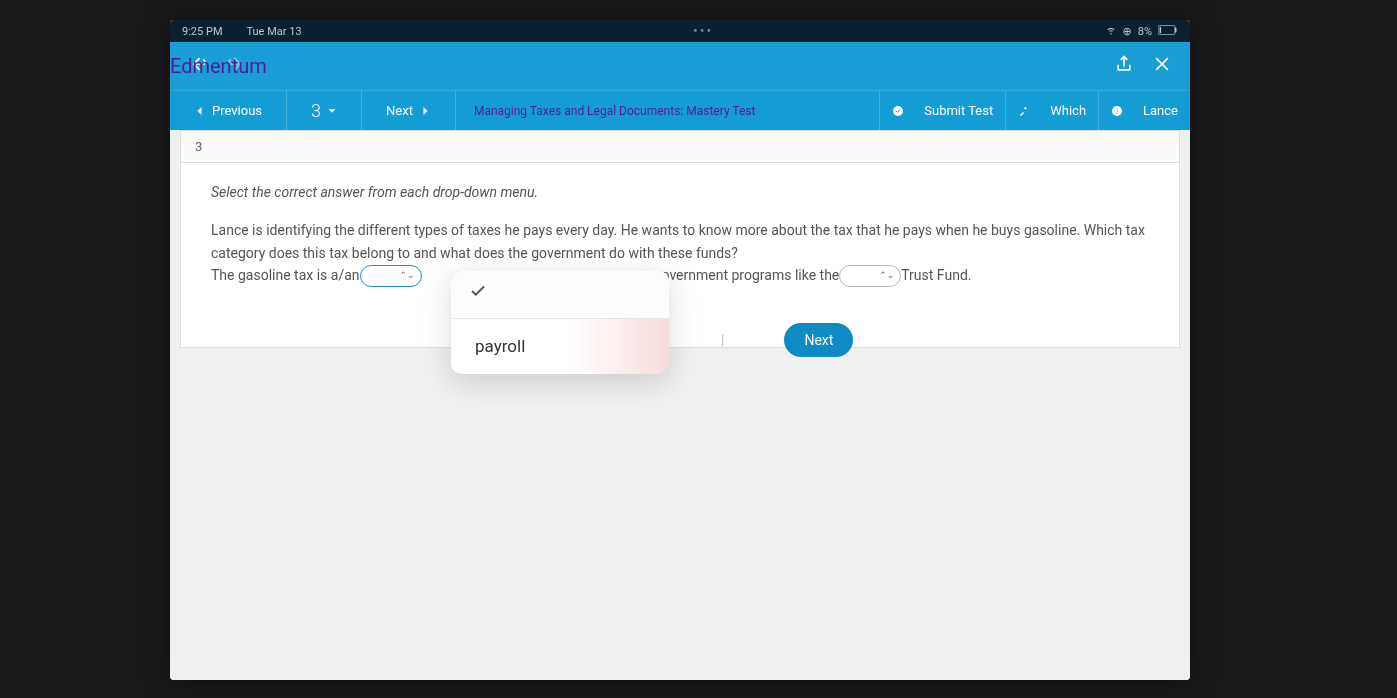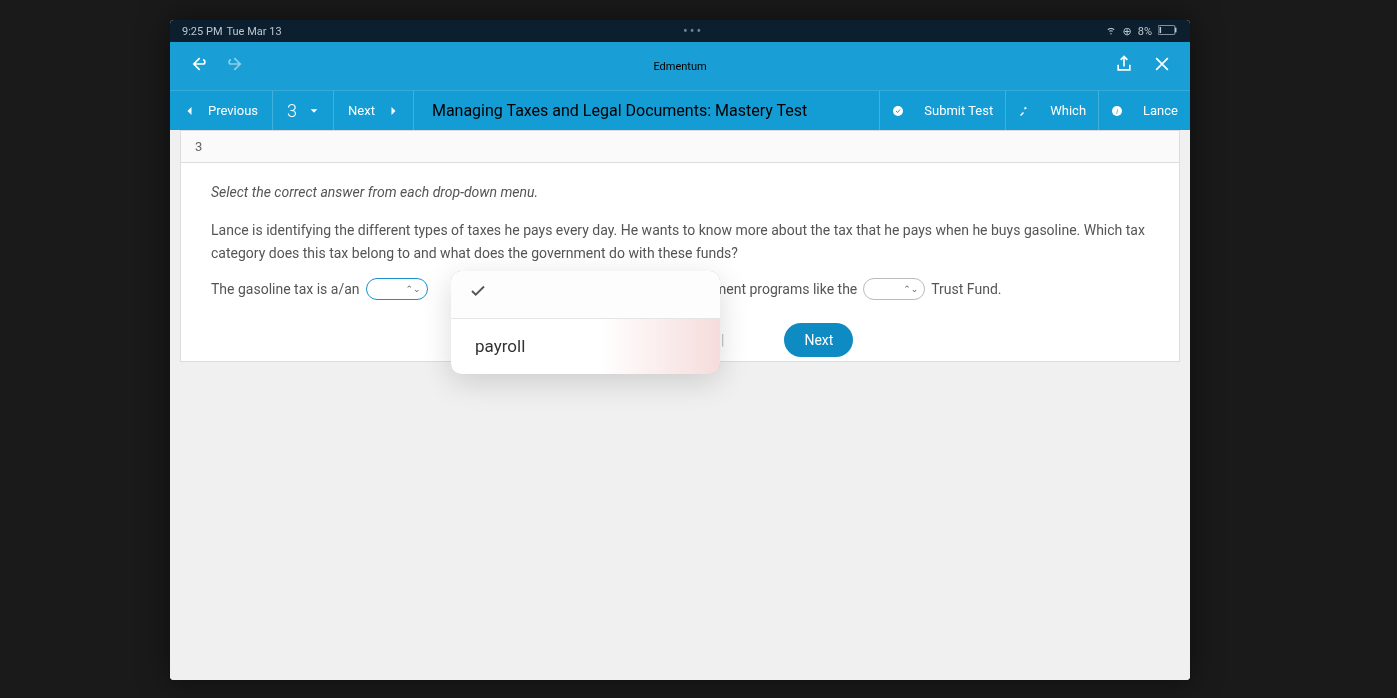--- a/index.html
+++ b/index.html
@@ -1,46 +1,46 @@
 <!DOCTYPE html>
 <html><head>
 <meta charset="utf-8">
 <style>
   * { box-sizing: border-box; margin: 0; padding: 0; font-family: -apple-system, BlinkMacSystemFont, "Segoe UI", Roboto, Helvetica, Arial, sans-serif; }
   body { background: #1a1a1a; width: 1397px; height: 698px; overflow: hidden; position: relative; }
   .device { position: absolute; left: 170px; top: 20px; width: 1020px; height: 660px; background: #fff; border-radius: 4px; overflow: hidden; display: flex; flex-direction: column; box-shadow: 0 0 30px rgba(0,0,0,0.5); }
   .statusbar { height: 22px; background: #0b1f2e; color: #bcc7cf; font-size: 11px; display: flex; align-items: center; padding: 0 12px; justify-content: space-between; }
-  .statusbar .left { display:flex; gap:4px; }
+  .statusbar .left { display:flex; gap:24px; }
   .statusbar .center { font-size:14px; color:#6b8494; letter-spacing:2px; }
   .statusbar .right { display:flex; gap:6px; align-items:center; }
   .topbar { height: 48px; background: #199fd6; color: #fff; display: flex; align-items: center; position: relative; }
   .topbar .nav-arrows { display:flex; gap:18px; padding:0 18px; }
   .topbar .nav-arrows svg { width:20px; height:20px; stroke:#fff; fill:none; stroke-width:2; }
-  .topbar .title { position:absolute; left:0; right:0; text-align:center; font-size:11px; color:#000000; pointer-events:none; }
+  .topbar .title { position:absolute; left:0; right:0; font-size:20px; color:#4c1d95; pointer-events:none; }
   .topbar .right-icons { margin-left:auto; padding-right:18px; display:flex; gap:18px; align-items:center; }
   .topbar .right-icons svg { width:20px; height:20px; stroke:#fff; fill:none; stroke-width:2; }
   .subbar { height: 40px; background: #149cd4; color: #fff; display:flex; align-items:center; border-top:1px solid rgba(255,255,255,0.15); font-size:13px; }
-  .subbar .seg { height:100%; display:flex; align-items:center; padding:0 14px; border-right:1px solid rgba(255,255,255,0.2); gap:12px; cursor:pointer; }
+  .subbar .seg { height:100%; display:flex; align-items:center; padding:0 24px; border-right:1px solid rgba(255,255,255,0.2); gap:6px; cursor:pointer; }
   .subbar .seg.qnum { font-size:18px; font-weight:300; }
-  .subbar .test-title { flex:0 0 auto; padding:0 18px; font-size:16px; color:#000000; }
+  .subbar .test-title { flex:0 0 auto; padding:0 18px; font-size:12px; color:#4c1d95; }
   .subbar .spacer { flex:1; }
   .subbar .action { padding:0 12px; display:flex; align-items:center; gap:20px; border-left:1px solid rgba(255,255,255,0.2); height:100%; cursor:pointer; }
   .subbar svg { width:12px; height:12px; fill:#fff; }
   .content { flex:1; background:#f0f0f0; overflow:auto; }
   .card { background:#fff; margin:0 10px; border:1px solid #ddd; }
   .qheader { padding:8px 14px; border-bottom:1px solid #ddd; color:#666; font-size:13px; background:#fafafa; }
   .qbody { padding:18px 30px 60px 30px; color:#555; font-size:14px; line-height:1.6; position:relative; }
   .instruction { margin-bottom:16px;font-style:italic; }
-  .stem { margin-bottom:14px; }
-  .answer-line { display:flex; flex-wrap:wrap; align-items:center; gap:6px; }
+  .stem { }
+  .answer-line { display:flex; flex-wrap:wrap; align-items:flex-end; }
   .dd { display:inline-flex; align-items:center; justify-content:flex-end; width:62px; height:22px; border:1px solid #1b90c9; border-radius:11px; background:#fff; padding:0 6px; cursor:pointer; position:relative; }
   .dd.inactive { border-color:#bbb; }
   .dd .caret { font-size:9px; color:#666; line-height:1; }
   .next-btn { display:inline-flex; align-items:center; justify-content:center; background:#0d8bc2; color:#fff; border-radius:18px; padding:6px 20px; font-size:14px; cursor:pointer; margin-left:20px; }
-  .dropdown-panel { position:absolute; left:270px; top:108px; width:269px; background:#7dd3fc; border-radius:10px; box-shadow:0 8px 30px rgba(0,0,0,0.15); overflow:hidden; z-index:10; }
+  .dropdown-panel { position:absolute; left:270px; top:108px; width:218px; background:#7dd3fc; border-radius:10px; box-shadow:0 8px 30px rgba(0,0,0,0.15); overflow:hidden; z-index:10; }
   .dropdown-panel .row { padding:14px 24px; font-size:17px; color:#333; border-bottom:1px solid #e5e5e5; cursor:pointer; background:#fff; }
   .dropdown-panel .row.checkrow { padding:10px 18px; color:#1b90c9; background:#fdfdfd; }
   .dropdown-panel .row.checkrow svg { width:18px; height:18px; stroke:#555; fill:none; stroke-width:2.5; }
   .dropdown-panel .row:last-child { border-bottom:none; }
   .dropdown-panel .row.highlight { background:linear-gradient(to right,#fff 55%, #f6dcdc 100%); }
   .reset-row { display:flex; gap:40px; align-items:center; position:absolute; left:300px; top:160px; z-index:5;}
   .vbar { color:#bbb; }
 </style>
 </head>
 <body>

